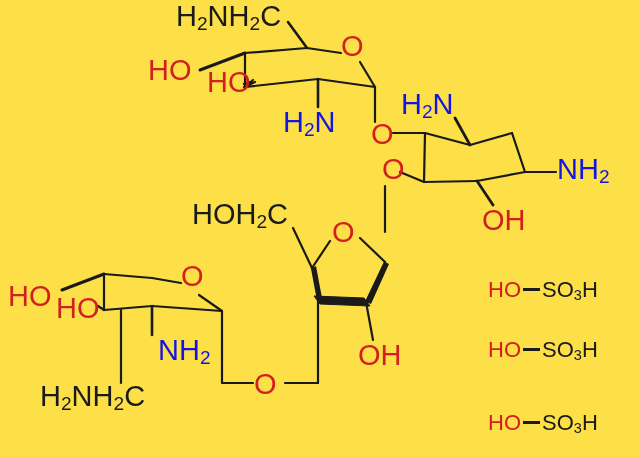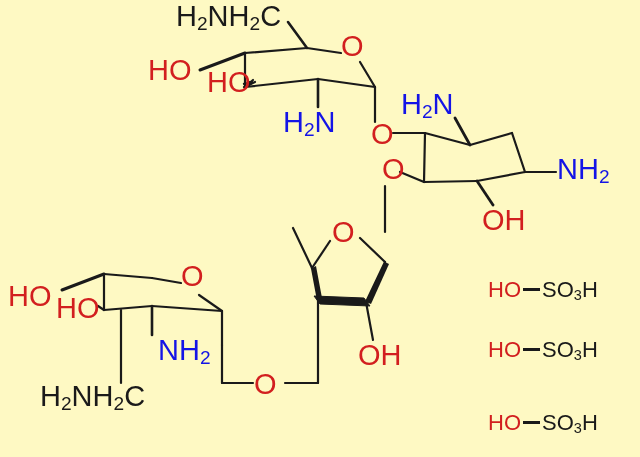--- a/index.html
+++ b/index.html
@@ -1,17 +1,17 @@
 <!DOCTYPE html>
 <html><head>
 <meta charset="utf-8">
 <style>
   html,body{margin:0;padding:0;background:#ffffff;}
   body{font-family:"Liberation Sans", sans-serif;}
-  #canvas{position:relative;width:640px;height:457px;background:#fef9c3;overflow:hidden;}
+  #canvas{position:relative;width:640px;height:457px;background:#fde047;overflow:hidden;}
   svg#struct{position:absolute;left:0;top:0;width:640px;height:457px;}
   .atom-label{position:absolute;font-family:"Liberation Sans", sans-serif;white-space:nowrap;line-height:1;}
   .c-black{color:#1a1a1a;}
   .c-red{color:#d21f1f;}
   .c-blue{color:#1414e6;}
   .sub{font-size:0.66em;vertical-align:-0.22em;}
   .lbl-lg{font-size:29px;font-weight:400;}
   .salt-row{position:absolute;font-size:22px;font-family:"Liberation Sans", sans-serif;white-space:nowrap;}
   .salt-dash{display:inline-block;width:17px;height:3px;background:#1a1a1a;vertical-align:0.26em;margin:0 2px;}
 </style>
@@ -155,20 +155,23 @@
   </div>
 
   <div class="atom-label lbl-lg c-blue" style="left:557px;top:155px;">
     <span>NH<span class="sub">2</span></span>
   </div>
 
   <div class="atom-label lbl-lg c-red" style="left:482px;top:206px;">
     <span>OH</span>
   </div>
 
+  <div class="atom-label lbl-lg c-black" style="left:192px;top:200px;">
+    <span>HOH<span class="sub">2</span>C</span>
+  </div>
 
   <div class="atom-label lbl-lg c-red" style="left:332px;top:218px;">
     <span>O</span>
   </div>
 
   <div class="atom-label lbl-lg c-red" style="left:358px;top:341px;">
     <span>OH</span>
   </div>
 
   <div class="atom-label lbl-lg c-red" style="left:254px;top:370px;">

